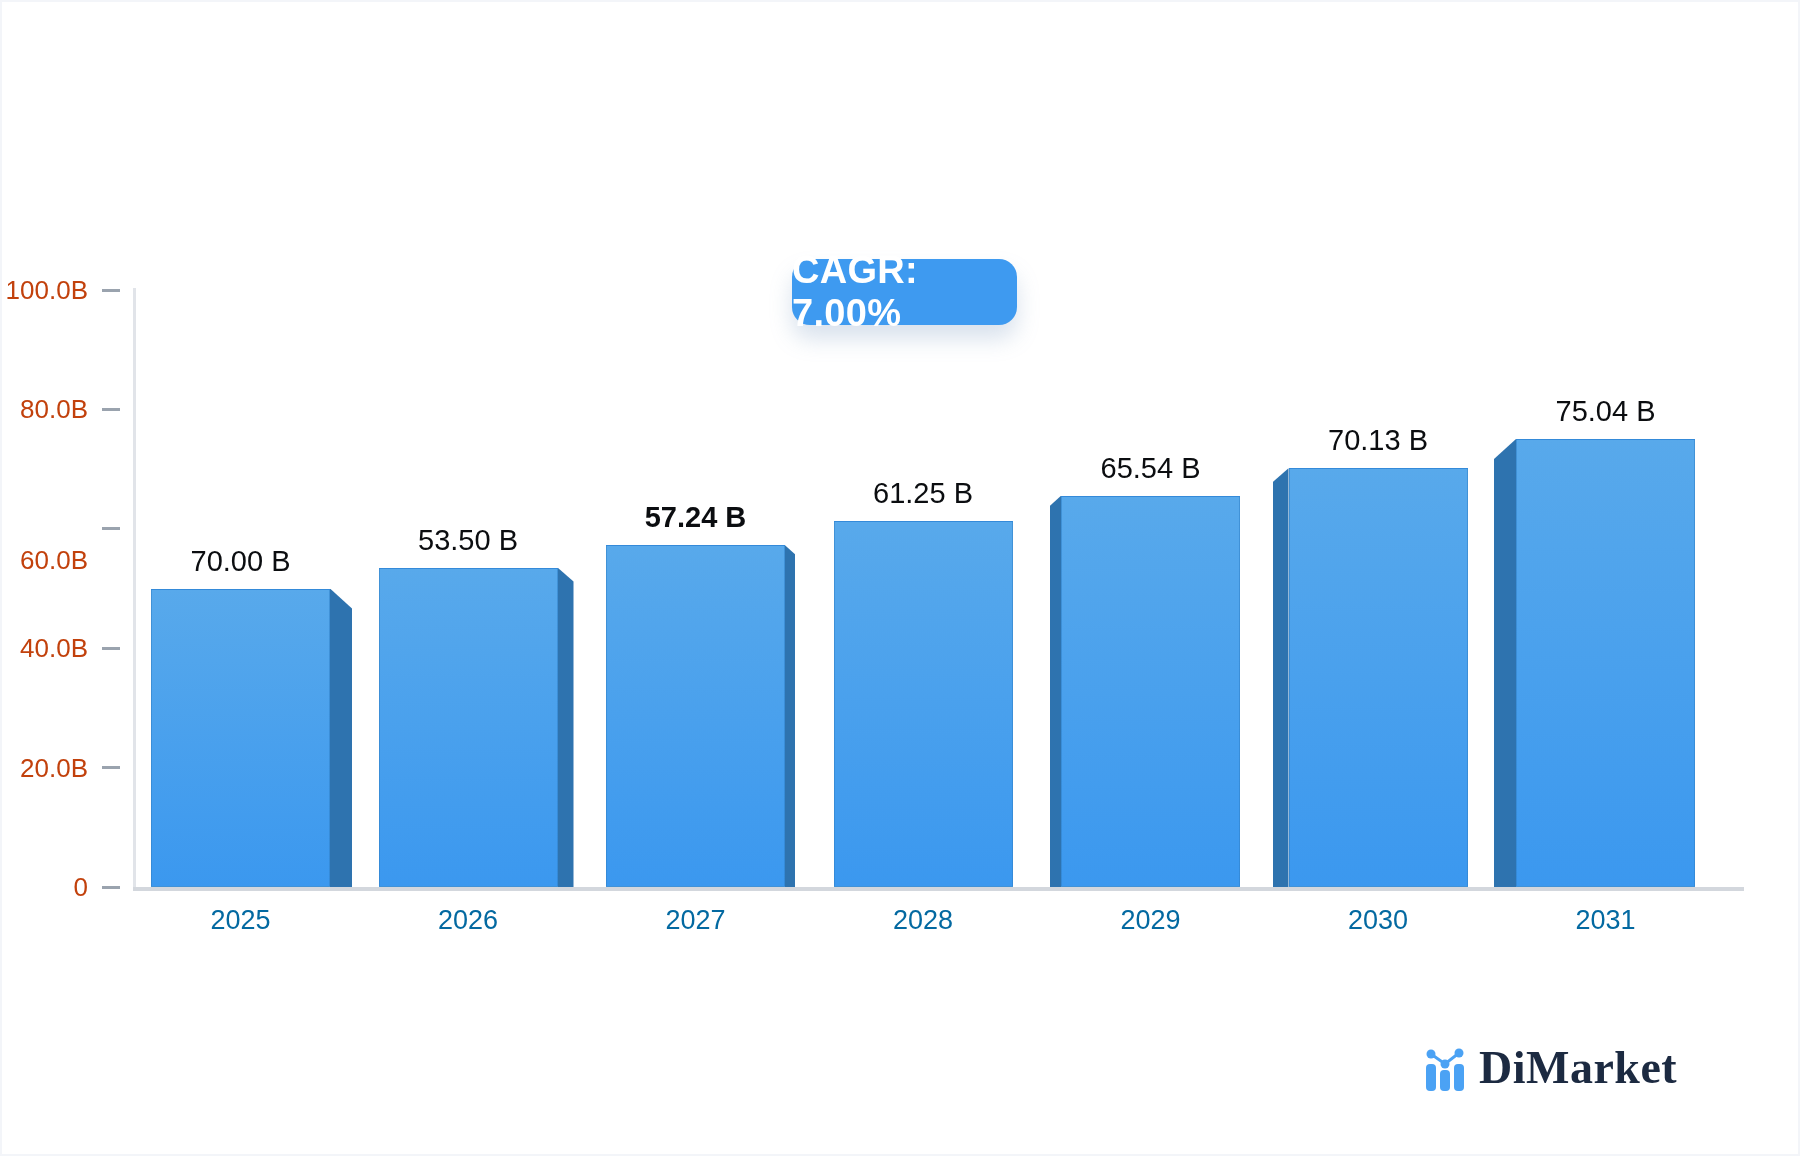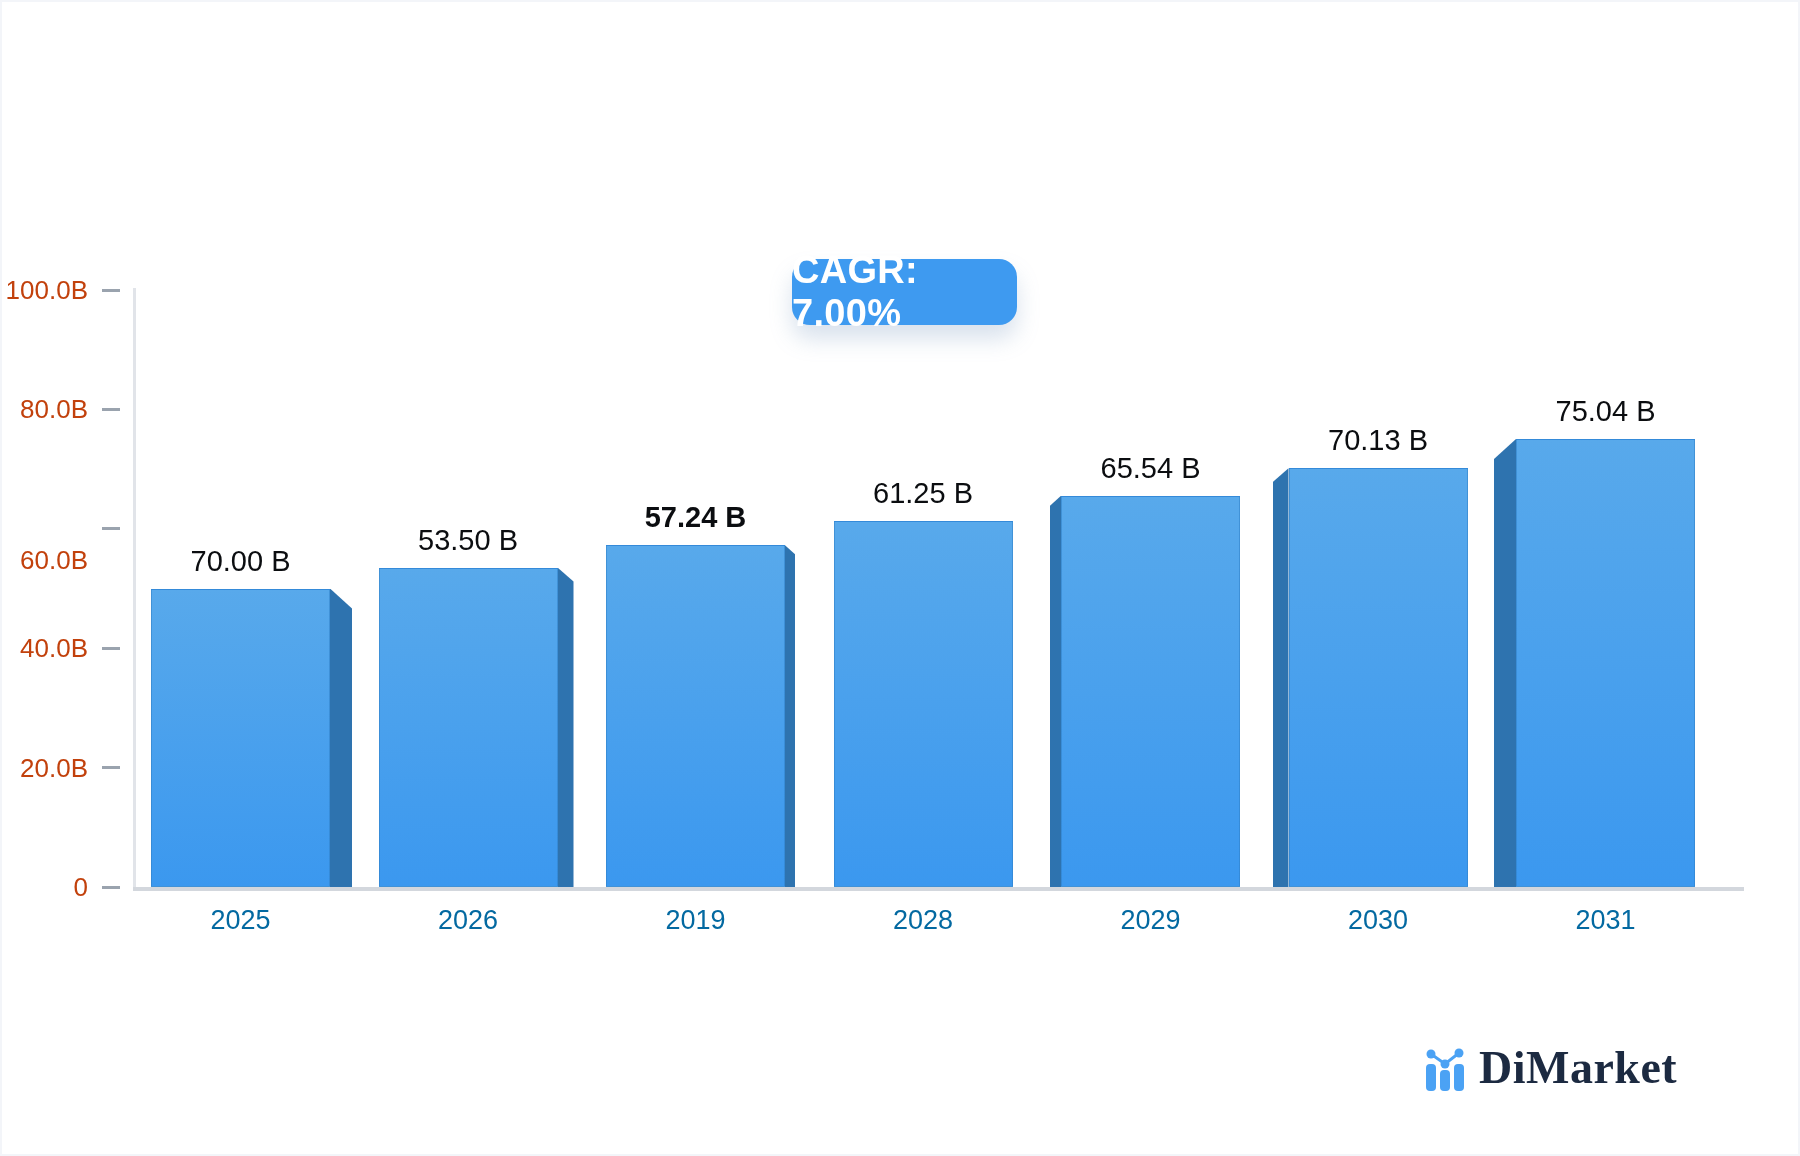--- a/index.html
+++ b/index.html
@@ -100,21 +100,21 @@
       <div class="bar-face" style="left: 149px; top: 586.5px; width: 179px; height: 298.5px; background: linear-gradient(rgb(88, 169, 235) 0%, rgb(59, 152, 239) 100%);"></div>
       <div class="bar-value-label" style="left: 143.5px; top: 540.5px;">70.00 B</div>
       <div class="xtick-label" style="left: 158.5px;">2025</div>
       <div class="bar-side" style="height: 319.395px; width: 16px; top: 565.605px; background: rgb(46, 115, 175); left: 555.5px; clip-path: polygon(0px 0px, 100% 14px, 100% 100%, 0px 100%);"></div>
       <div class="bar-face" style="left: 376.5px; top: 565.605px; width: 179px; height: 319.395px; background: linear-gradient(rgb(88, 169, 235) 0%, rgb(59, 152, 239) 100%);"></div>
       <div class="bar-value-label" style="left: 371px; top: 519.605px;">53.50 B</div>
       <div class="xtick-label" style="left: 386px;">2026</div>
       <div class="bar-side" style="height: 341.723px; width: 10px; top: 543.277px; background: rgb(46, 115, 175); left: 783px; clip-path: polygon(0px 0px, 100% 9px, 100% 100%, 0px 100%);"></div>
       <div class="bar-face" style="left: 604px; top: 543.277px; width: 179px; height: 341.723px; background: linear-gradient(rgb(88, 169, 235) 0%, rgb(59, 152, 239) 100%);"></div>
       <div class="bar-value-label" style="left: 598.5px; top: 497.277px; font-weight: bold;">57.24 B</div>
-      <div class="xtick-label" style="left: 613.5px;">2019</div>
+      <div class="xtick-label" style="left: 613.5px;">2027</div>
       <div class="bar-face" style="left: 831.5px; top: 519.337px; width: 179px; height: 365.663px; background: linear-gradient(rgb(88, 169, 235) 0%, rgb(59, 152, 239) 100%);"></div>
       <div class="bar-value-label" style="left: 826px; top: 473.337px;">61.25 B</div>
       <div class="xtick-label" style="left: 841px;">2028</div>
       <div class="bar-side" style="height: 391.274px; width: 11px; top: 493.726px; background: rgb(46, 115, 175); left: 1048px; clip-path: polygon(0px 10px, 100% 0px, 100% 100%, 0px 100%);"></div>
       <div class="bar-face" style="left: 1059px; top: 493.726px; width: 179px; height: 391.274px; background: linear-gradient(rgb(88, 169, 235) 0%, rgb(59, 152, 239) 100%);"></div>
       <div class="bar-value-label" style="left: 1053.5px; top: 447.726px;">65.54 B</div>
       <div class="xtick-label" style="left: 1068.5px;">2029</div>
       <div class="bar-side" style="height: 418.676px; width: 16px; top: 466.324px; background: rgb(46, 115, 175); left: 1270.5px; clip-path: polygon(0px 14px, 100% 0px, 100% 100%, 0px 100%);"></div>
       <div class="bar-face" style="left: 1286.5px; top: 466.324px; width: 179px; height: 418.676px; background: linear-gradient(rgb(88, 169, 235) 0%, rgb(59, 152, 239) 100%);"></div>
       <div class="bar-value-label" style="left: 1281px; top: 420.324px;">70.13 B</div>

